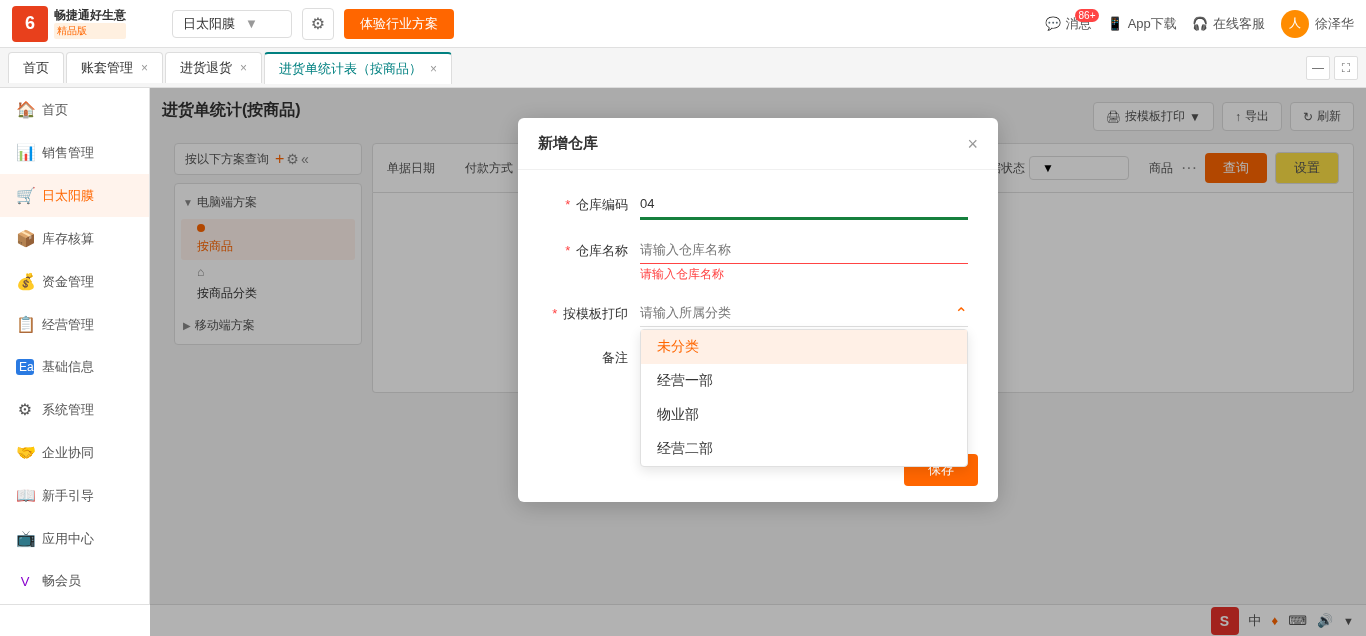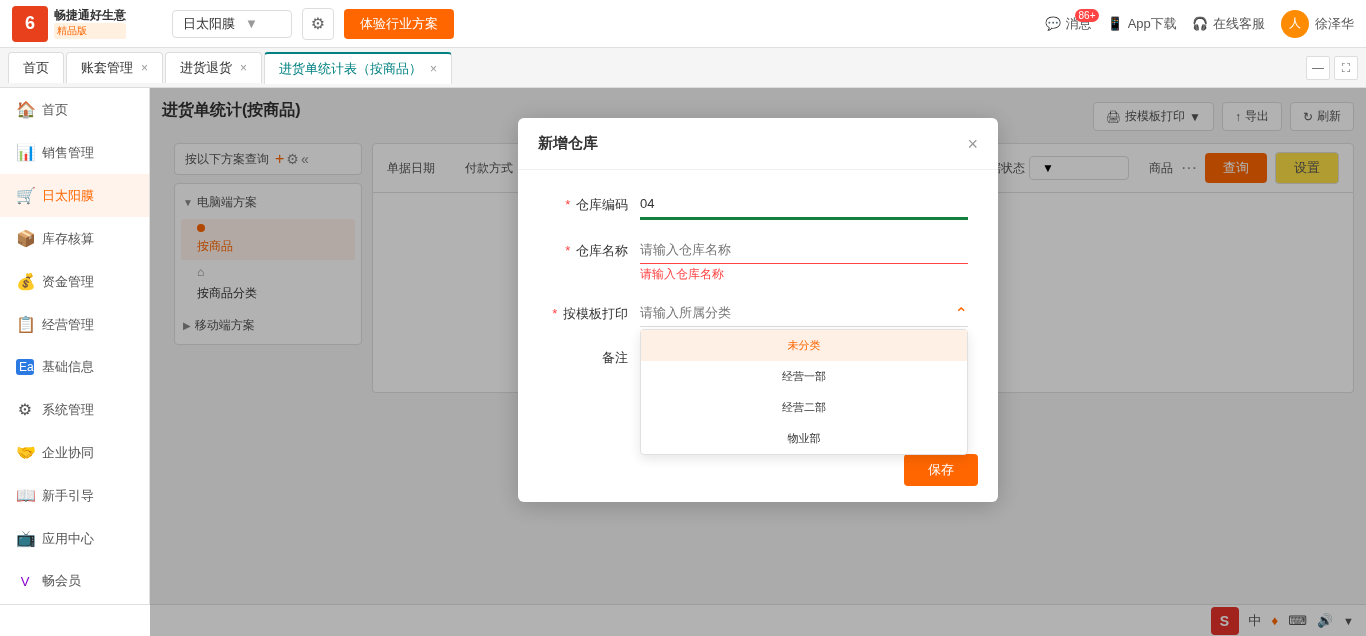--- a/index.html
+++ b/index.html
@@ -369,24 +369,23 @@
       right: 0;
       background: #fff;
       border: 1px solid #e0e0e0;
       border-radius: 4px;
       box-shadow: 0 4px 12px rgba(0,0,0,0.1);
       z-index: 200;
       margin-top: 2px;
     }
     .dropdown-item {
       padding: 8px 16px;
-      font-size: 11px;
+      font-size: 14px;
       color: #333;
       cursor: pointer;
-      text-align: center;
     }
     .dropdown-item.highlighted { background: #fff0e6; color: #ff6600; }
 
     .textarea-input {
       width: 100%;
       border: 1px solid #ddd;
       border-radius: 4px;
       padding: 6px 8px;
       font-size: 13px;
       color: #333;
@@ -705,22 +704,22 @@
             </div>
             <div class="form-field" style="position:relative;">
               <div class="select-wrapper">
                 <input type="text" class="select-input" placeholder="请输入所属分类" style="">
                 <span class="select-arrow">⌃</span>
               </div>
 
               <div class="dropdown-list">
                 <div class="dropdown-item highlighted">未分类</div>
                 <div class="dropdown-item">经营一部</div>
+                <div class="dropdown-item">物业部</div>
                 <div class="dropdown-item">经营二部</div>
-                <div class="dropdown-item">物业部</div>
               </div>
             </div>
           </div>
 
           <div class="form-row">
             <div class="form-label">备注</div>
             <div class="form-field">
               <textarea class="textarea-input" rows="2" style=""></textarea>
             </div>
           </div>

